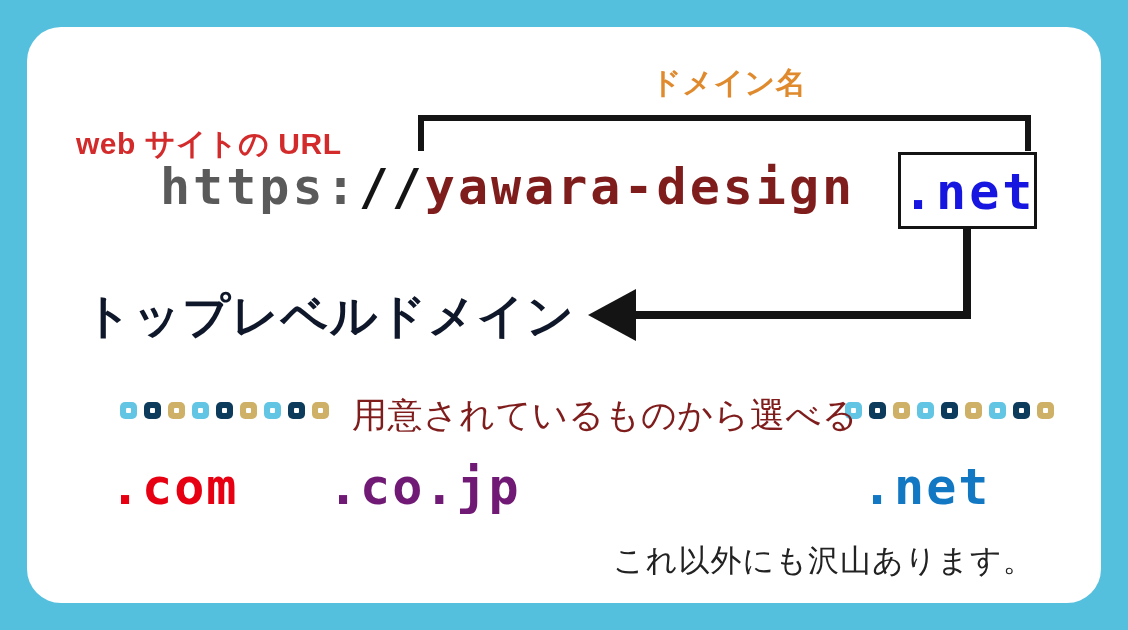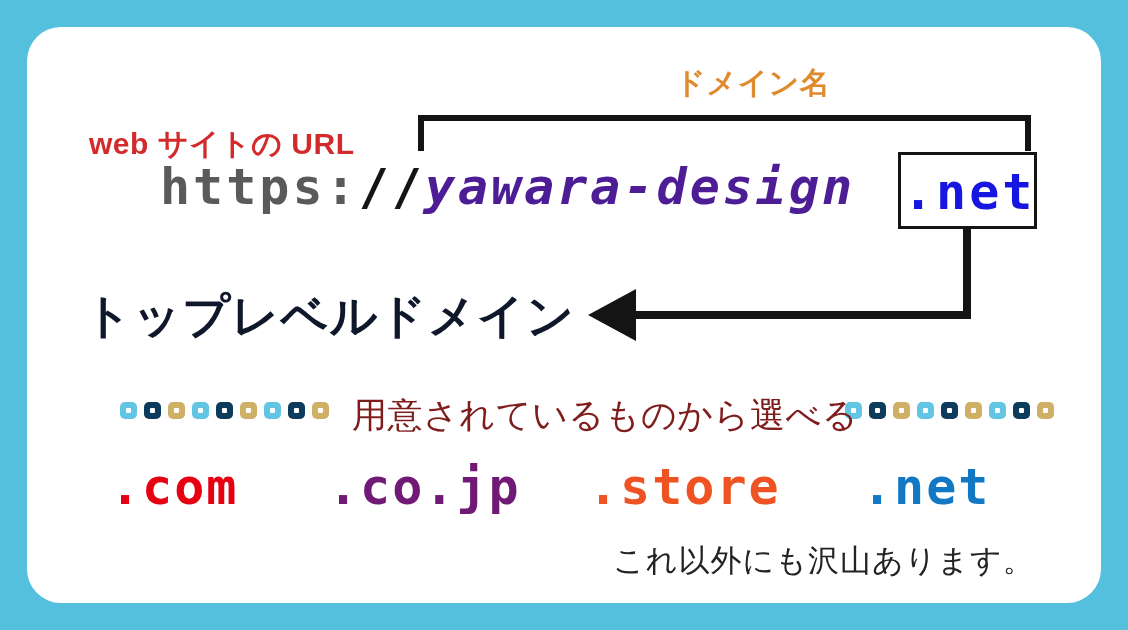--- a/index.html
+++ b/index.html
@@ -34,32 +34,32 @@
     left: 0;
     top: 0;
     width: 1128px;
     height: 630px;
     pointer-events: none;
   }
 
   
   .label-domain {
     position: absolute;
-    left: 675px;
+    left: 651px;
     top: 63px;
     font-size: 30px;
     font-weight: bold;
     color: #e08a2e;
     letter-spacing: 0.5px;
     white-space: nowrap;
   }
 
   .label-url {
     position: absolute;
-    left: 89px;
+    left: 76px;
     top: 124px;
     font-size: 30px;
     font-weight: bold;
     color: #d32b2b;
     letter-spacing: 0.5px;
     white-space: nowrap;
   }
 
   
   #url-line {
@@ -68,21 +68,21 @@
     top: 158px;
     font-family: "DejaVu Sans Mono", "Liberation Mono", monospace;
     font-size: 50px;
     font-weight: bold;
     letter-spacing: 3px;
     white-space: nowrap;
     line-height: 58px;
   }
   #url-line .scheme { color: #5a5a5a; }
   #url-line .slashes { color: #141414; }
-  #url-line .sld { color: #4c1d95; font-style: italic; }
+  #url-line .sld { color: #7f1d1d; }
 
   #tld-box {
     position: absolute;
     left: 898px;
     top: 152px;
     width: 139px;
     height: 77px;
     border: 3px solid #141414;
     background: #ffffff;
   }
@@ -226,17 +226,16 @@
     <span class="dot" style="background: rgb(98, 197, 228);"></span>
     <span class="dot" style="background: rgb(13, 59, 92);"></span>
     <span class="dot" style="background: rgb(206, 176, 102);"></span>
   </div>
 
 <div class="caption-choose">用意されているものから選べる</div>
 
 <div id="tld-examples">
     <span class="tld-item" style="left: 0px; color: rgb(230, 0, 18);">.com</span>
     <span class="tld-item" style="left: 218px; color: #701a75;">.co.jp</span>
-    <span class="tld-item" style="left: 478px; color: rgb(239, 83, 35);">.store</span>
     <span class="tld-item" style="left: 752px; color: rgb(18, 120, 195);">.net</span>
   </div>
 
 <div class="footnote">これ以外にも沢山あります。</div>
 
 </body></html>

